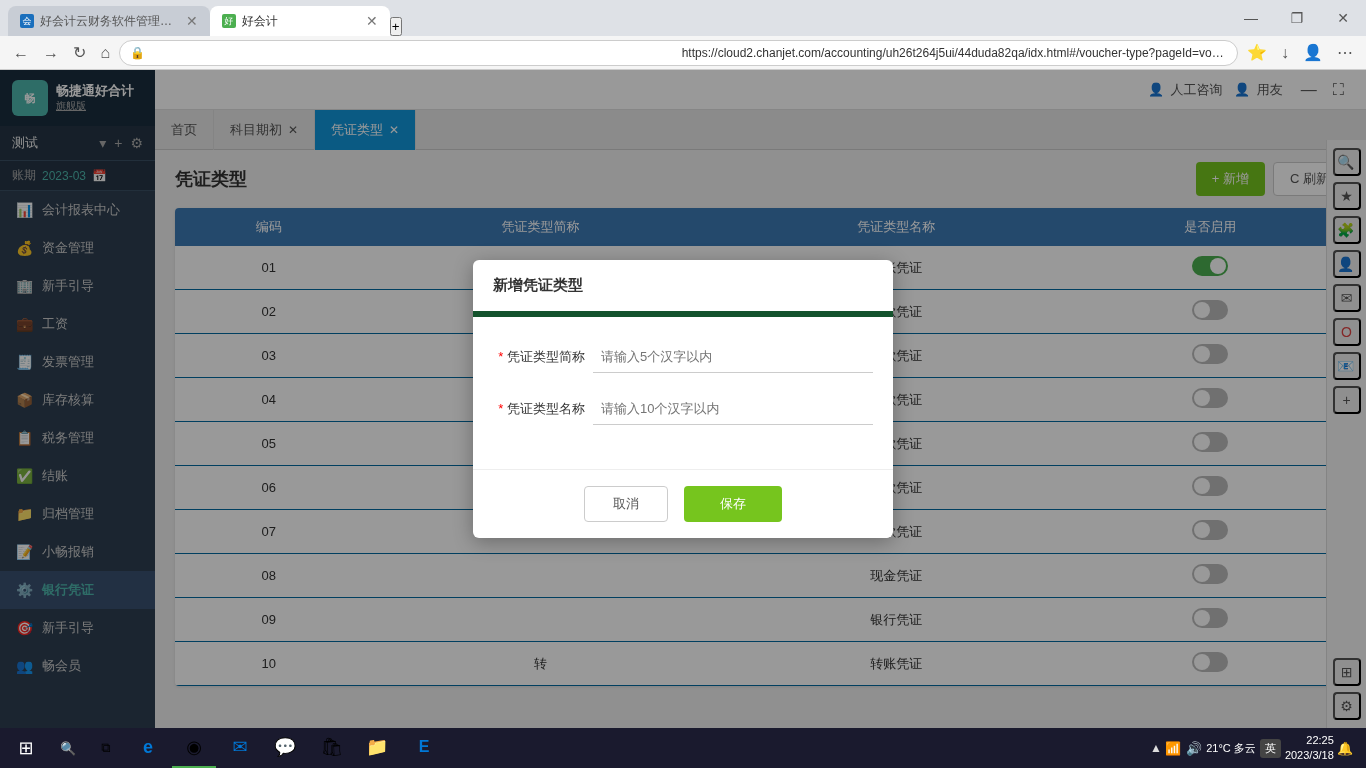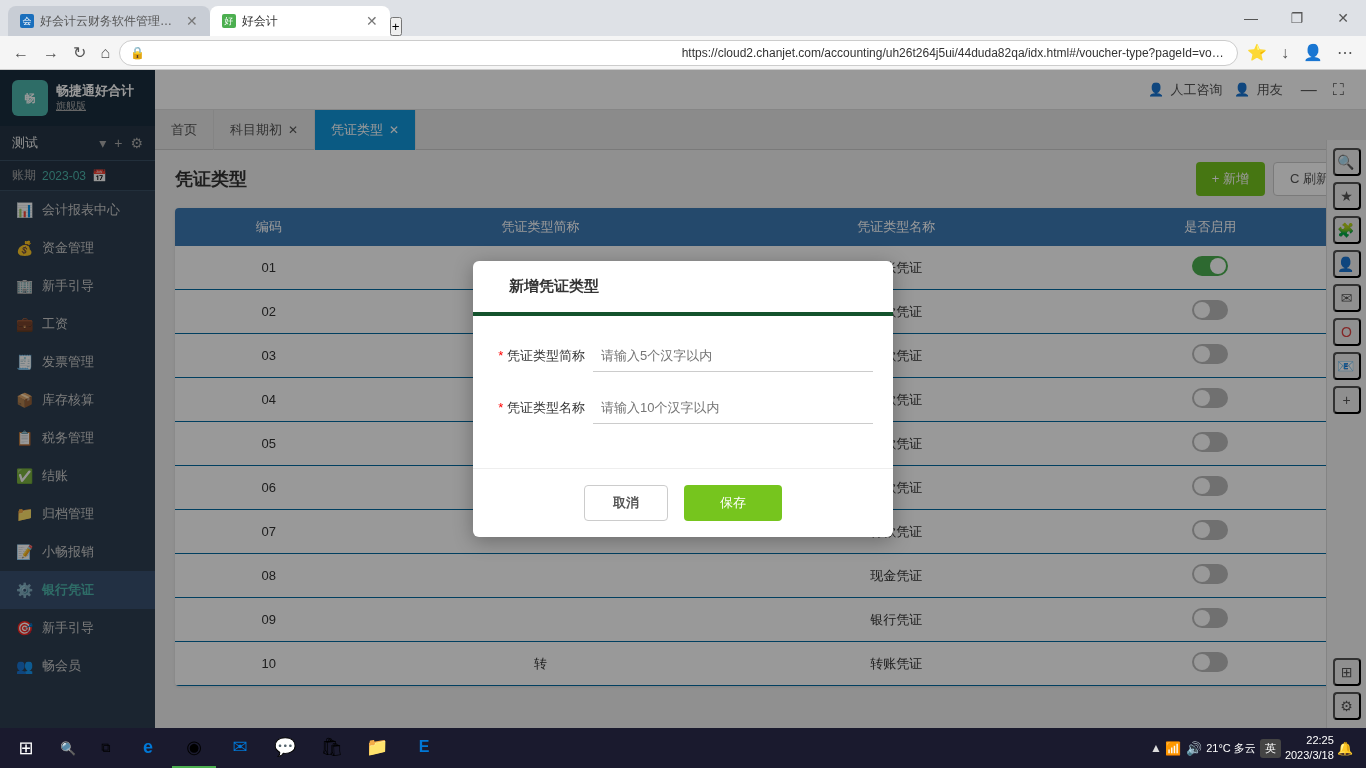--- a/index.html
+++ b/index.html
@@ -57,27 +57,27 @@
     .toggle.off { background: #bbb; }
     .toggle::after { content: ''; position: absolute; width: 16px; height: 16px; background: white; border-radius: 50%; top: 2px; }
     .toggle.on::after { right: 2px; }
     .toggle.off::after { left: 2px; }
 
     
     .overlay { position: absolute; top: 0; left: 0; right: 0; bottom: 0; background: rgba(0,0,0,0.4); z-index: 100; display: flex; align-items: center; justify-content: center; }
 
     
     .dialog { background: white; border-radius: 6px; width: 420px; box-shadow: 0 4px 20px rgba(0,0,0,0.3); overflow: hidden; }
-    .dialog-header { padding: 16px 36px; font-size: 15px; font-weight: bold; color: #333; border-bottom: 4px solid #14532d; }
+    .dialog-header { padding: 16px 20px; font-size: 15px; font-weight: bold; color: #333; border-bottom: 6px solid #14532d; }
     .dialog-body { padding: 24px 20px; }
     .dialog-footer { padding: 16px 20px; display: flex; justify-content: center; gap: 16px; border-top: 1px solid #eee; }
     .form-row { display: flex; align-items: center; margin-bottom: 20px; }
     .form-label { width: 100px; text-align: right; font-size: 13px; color: #333; padding-right: 8px; flex-shrink: 0; }
     .form-input { flex: 1; height: 32px; border: none; border-bottom: 1px solid #ccc; padding: 0 8px; font-size: 13px; outline: none; background: transparent; }
-    .btn-cancel { background: white; color: #555; border: 1px solid #ccc; padding: 8px 28px; border-radius: 4px; cursor: pointer; font-size: 13px; font-weight: bold; }
+    .btn-cancel { background: white; color: #555; border: 1px solid #ccc; padding: 8px 28px; border-radius: 4px; cursor: pointer; font-size: 13px; }
     .btn-save { background: #76c51e; color: white; border: none; padding: 8px 36px; border-radius: 4px; cursor: pointer; font-size: 13px; }
 
     
     .window-controls { position: absolute; top: 0; right: 0; display: flex; height: 36px; }
     .wc-btn { width: 46px; height: 36px; display: flex; align-items: center; justify-content: center; background: none; border: none; cursor: pointer; font-size: 14px; color: #555; }
 
     
     .app-top-tabbar { display: flex; align-items: center; background: #e8e8e8; border-bottom: 1px solid #ccc; padding: 0; height: 40px; }
     .app-top-tab { display: flex; align-items: center; gap: 6px; padding: 0 16px; height: 40px; font-size: 13px; cursor: pointer; color: #555; border-right: 1px solid #ddd; }
     .app-top-tab.active { background: #1296db; color: white; }

